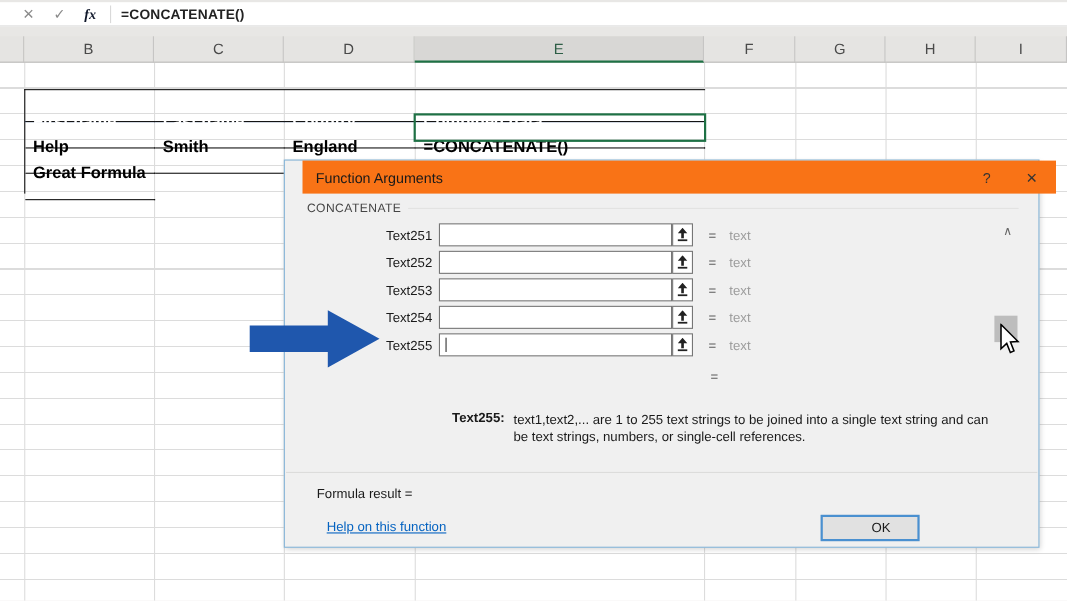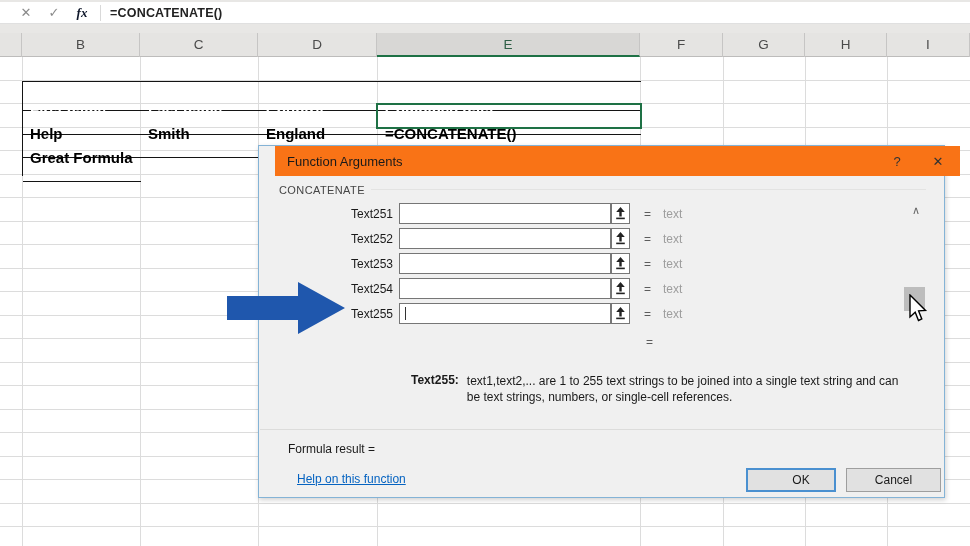--- a/index.html
+++ b/index.html
@@ -227,21 +227,20 @@
     <span class="arg-help-label">Text255:</span>
     <span class="arg-help-text">text1,text2,... are 1 to 255 text strings to be joined into a single text string and can be text strings, numbers, or single-cell references.</span>
   </div>
 
   <div class="dlg-divider"></div>
 
   <div class="formula-result">Formula result =</div>
   <a class="help-link">Help on this function</a>
 
   <button class="btn btn-ok">OK</button>
-  <button class="btn btn-cancel">Cancel</button>
 </div>
 
 <svg class="arrow-annotation" width="122" height="56" viewBox="0 0 122 56">
   <polygon points="2,16 73,16 73,2 120,28 73,54 73,40 2,40" fill="#1f57ad"></polygon>
 </svg>
 
 <svg class="mouse-cursor" width="22" height="32" viewBox="0 0 22 32">
   <path d="M1,1 L1,23 L6.2,18.2 L9.5,26.5 L12.8,25 L9.6,16.9 L16.5,16.5 Z" fill="#fff" stroke="#000" stroke-width="1.4"></path>
 </svg>
 

